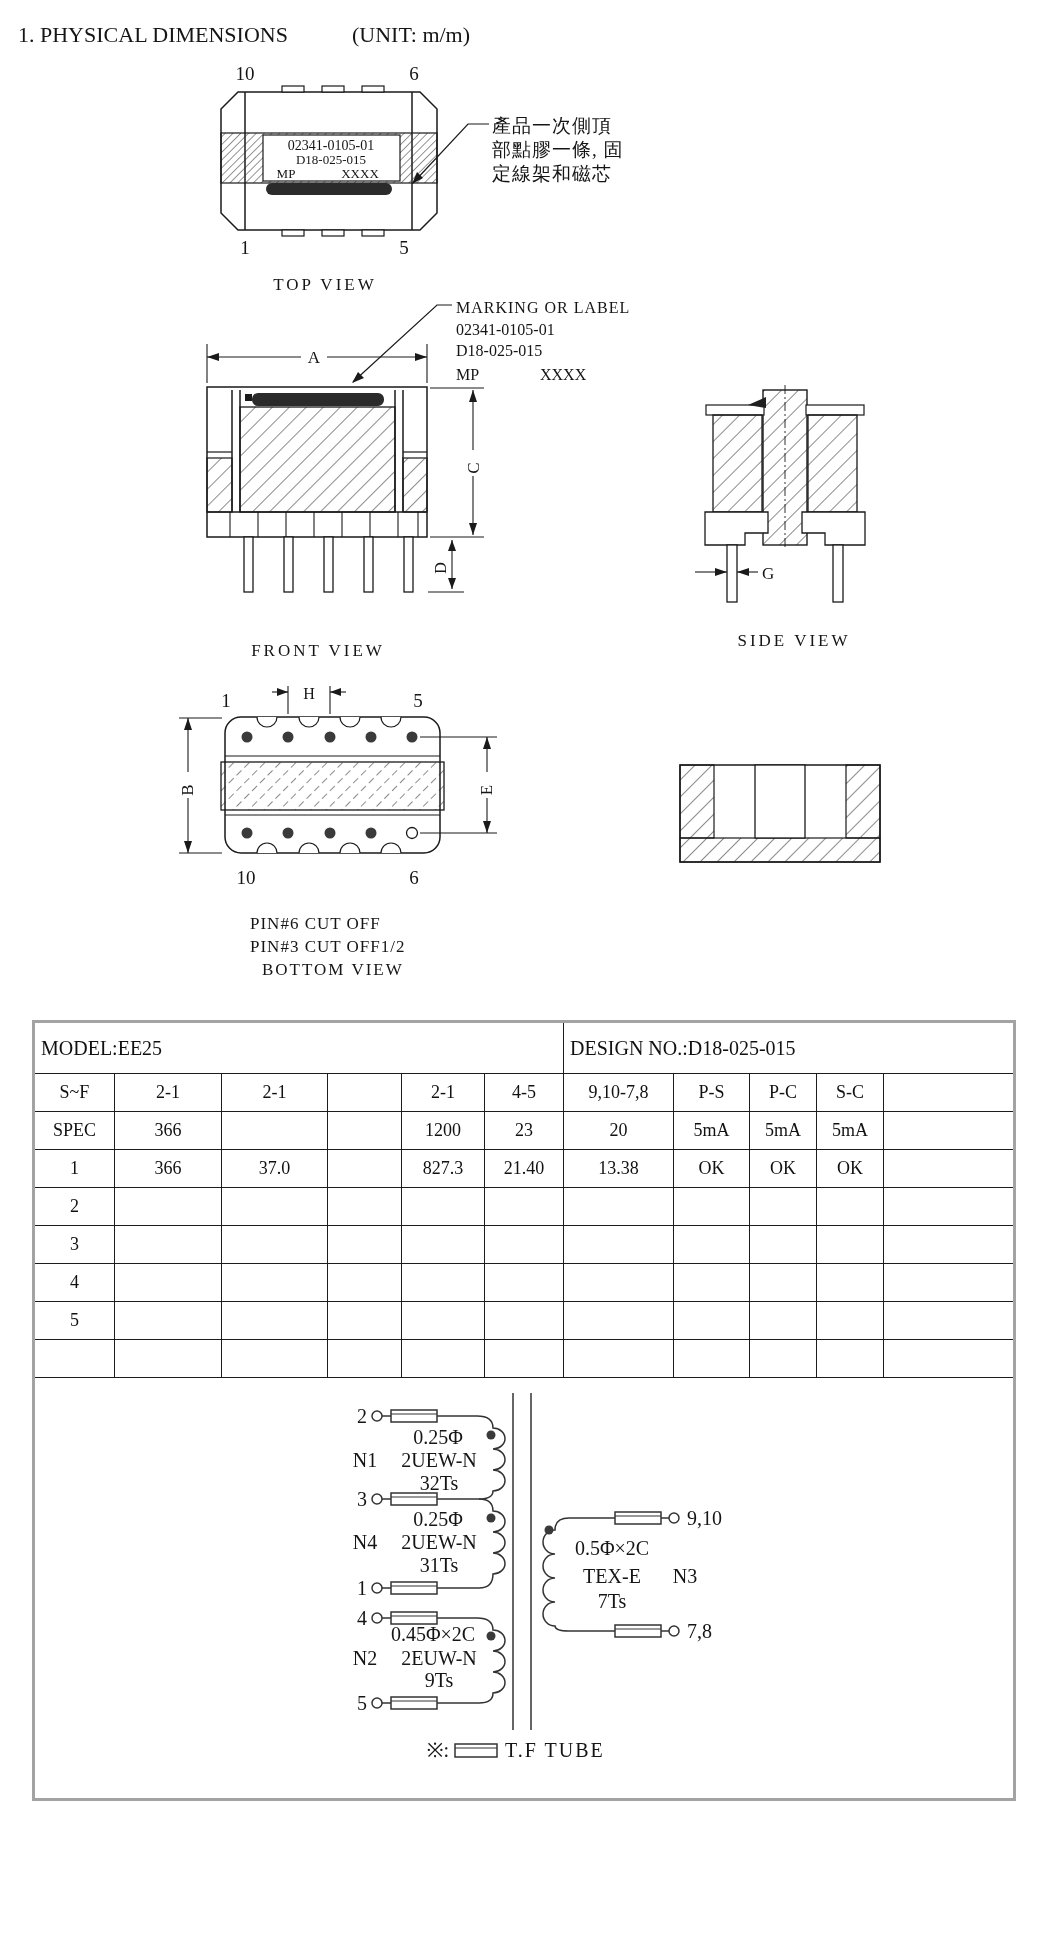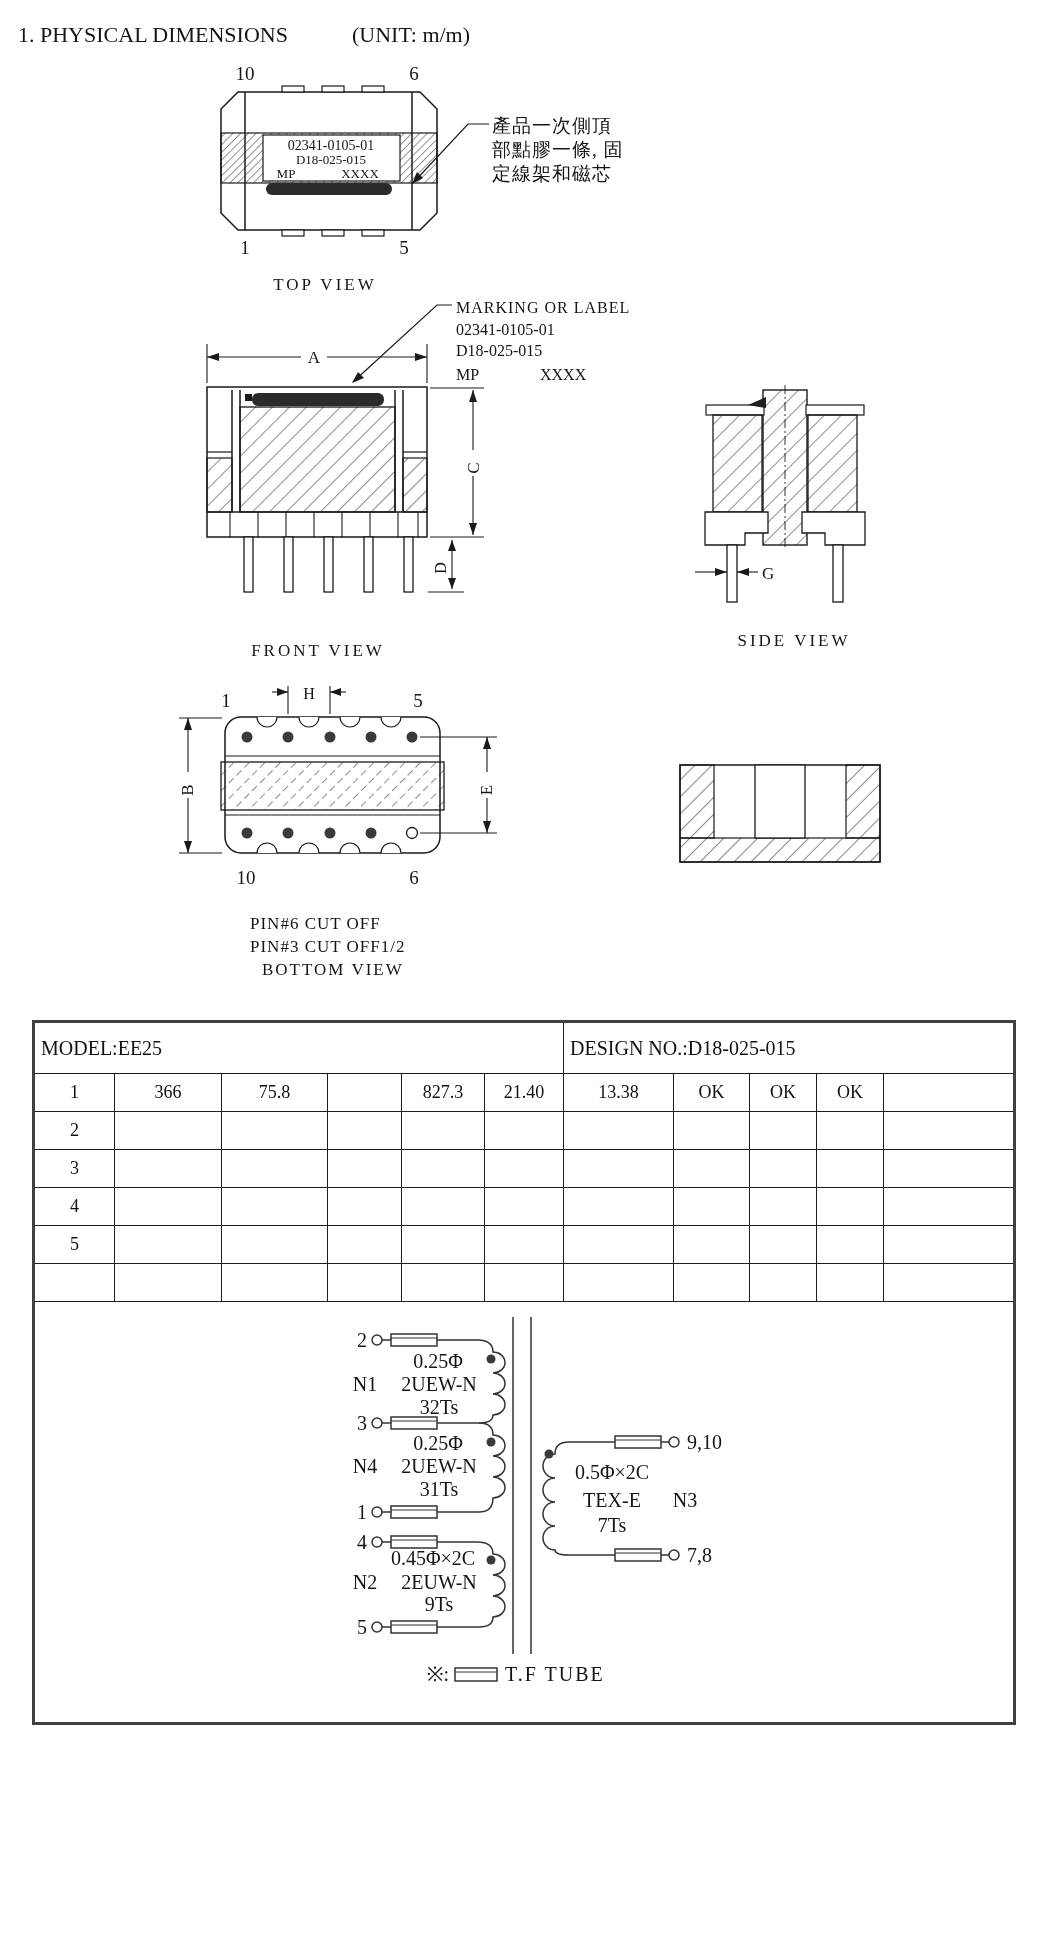--- a/index.html
+++ b/index.html
@@ -1,21 +1,21 @@
 <!DOCTYPE html>
 <html><head>
 <meta charset="utf-8">
 <style>
   html,body{margin:0;padding:0;background:#fff;}
   body{width:1053px;height:1948px;position:relative;font-family:"Liberation Serif","DejaVu Serif",serif;color:#111;}
   svg text{font-family:"Liberation Serif","DejaVu Serif",serif;fill:#151515;}
   #drawing-area{position:absolute;left:0;top:0;}
   #spec-table{position:absolute;left:32px;top:1020px;border-collapse:collapse;table-layout:fixed;width:981px;background:#fff;}
   #spec-table td,#spec-table th{border:1.6px solid #1c1c1c;font-size:18px;font-weight:normal;text-align:center;padding:0;overflow:hidden;white-space:nowrap;}
-  #spec-table{border:3px solid #404040;}
+  #spec-table{border:3px solid #a3a3a3;}
   #spec-table tr.hdr td{height:50px;font-size:20px;text-align:left;padding-left:6px;}
   #spec-table tr.colhdr td{height:37px;}
   #spec-table tbody tr td{height:37px;}
   #diagram-cell{height:420px;position:relative;}
 </style>
 </head>
 <body>
 
 <svg id="drawing-area" width="1053" height="1012" viewBox="0 0 1053 1012">
   <defs>
@@ -248,23 +248,49 @@
       <col style="width:131px">
   </colgroup>
   <thead>
     <tr class="hdr">
       <td colspan="6">MODEL:EE25</td>
       <td colspan="5">DESIGN NO.:D18-025-015</td>
     </tr>
   </thead>
   <tbody>
       <tr>
+        <td>S~F</td>
+        <td>2-1</td>
+        <td>2-1</td>
+        <td></td>
+        <td>2-1</td>
+        <td>4-5</td>
+        <td>9,10-7,8</td>
+        <td>P-S</td>
+        <td>P-C</td>
+        <td>S-C</td>
+        <td></td>
+      </tr>
+      <tr>
+        <td>SPEC</td>
+        <td>366</td>
+        <td></td>
+        <td></td>
+        <td>1200</td>
+        <td>23</td>
+        <td>20</td>
+        <td>5mA</td>
+        <td>5mA</td>
+        <td>5mA</td>
+        <td></td>
+      </tr>
+      <tr>
         <td>1</td>
         <td>366</td>
-        <td>75.8</td>
+        <td>37.0</td>
         <td></td>
         <td>827.3</td>
         <td>21.40</td>
         <td>13.38</td>
         <td>OK</td>
         <td>OK</td>
         <td>OK</td>
         <td></td>
       </tr>
       <tr>

